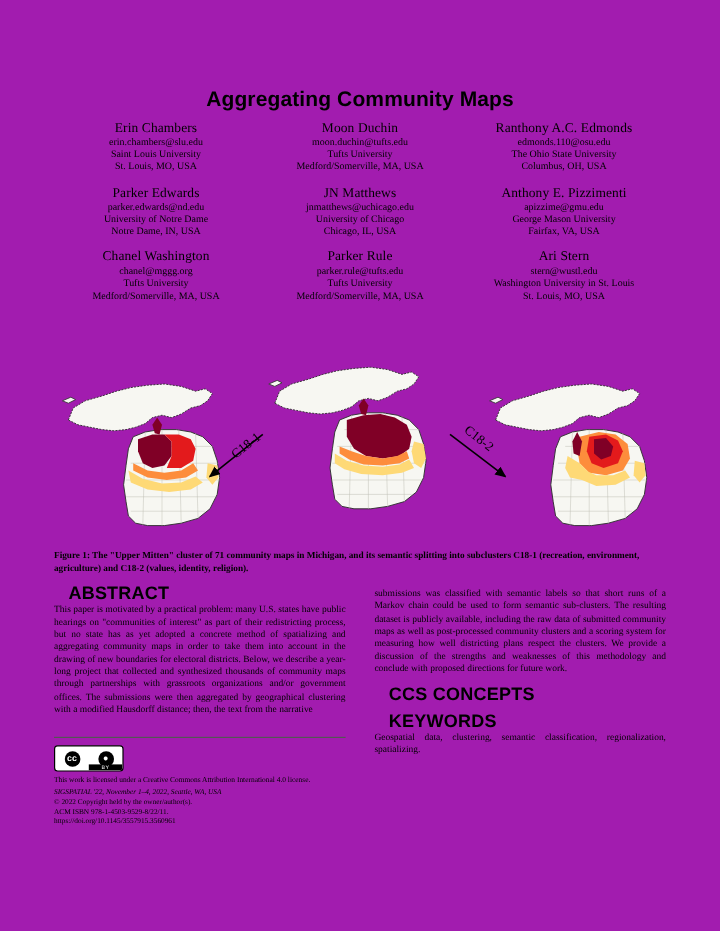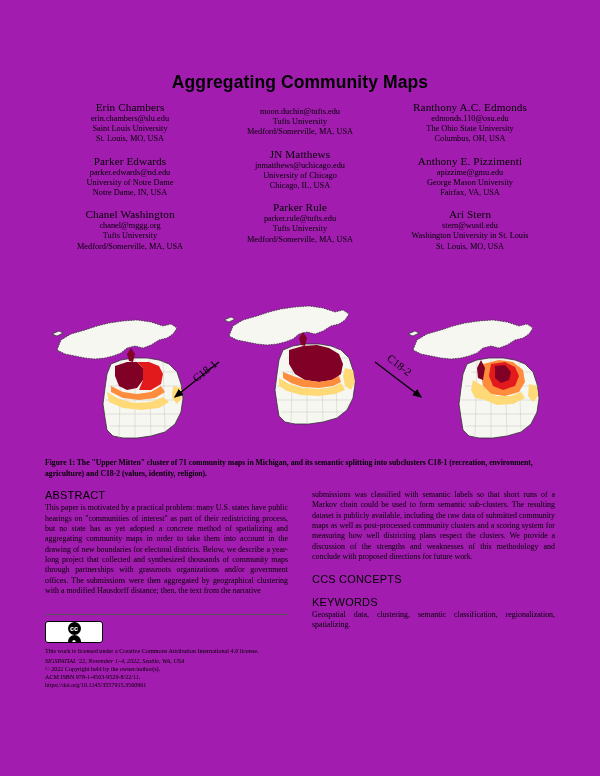--- a/index.html
+++ b/index.html
@@ -37,21 +37,20 @@
   }
 
   
   .authors {
     position: absolute;
     left: 45px;
     top: 100px;
     width: 510px;
     display: flex;
     flex-direction: row;
-    align-items: center;
   }
   .author-col {
     width: 170px;
     display: flex;
     flex-direction: column;
   }
   .author {
     text-align: center;
     margin-bottom: 9px;
   }
@@ -95,24 +94,24 @@
     width: 243px;
     font-size: 7.9px;
     line-height: 10.35px;
     text-align: justify;
   }
   .col-left  { left: 45px; }
   .col-right { left: 312px; }
 
   .sec-head {
     font-family: "Liberation Sans", "DejaVu Sans", sans-serif;
-    font-weight: normal;
-    font-size: 11px;
+    font-weight: bold;
+    font-size: 15px;
     letter-spacing: 0.2px;
-    margin: 0 0 3px 0;
+    margin: 0 0 3px 12px;
   }
   .sec-head.spaced { margin-top: 12px; }
   .body-p { margin: 0 0 6px 0; }
 
   
   .copyright {
     position: absolute;
     left: 45px;
     top: 614px;
     width: 243px;
@@ -123,21 +122,21 @@
     background: #555;
     margin-bottom: 6px;
   }
   .cc-badge {
     width: 56px;
     height: 20px;
     border: 1.4px solid #000;
     border-radius: 3px;
     background: #fff;
     display: flex;
-    flex-direction: column;
+    flex-direction: row;
     overflow: hidden;
     margin-bottom: 4px;
   }
   .cc-badge-left,
   .cc-badge-right {
     flex: 1 1 50%;
     display: flex;
     align-items: center;
     justify-content: center;
     position: relative;
@@ -205,20 +204,21 @@
       <div class="author">
         <div class="author-name">Chanel Washington</div>
         <div class="author-email">chanel@mggg.org</div>
         <div class="author-inst">Tufts University</div>
         <div class="author-loc">Medford/Somerville, MA, USA</div>
       </div>
     </div>
 
     <div class="author-col">
       <div class="author">
+        <div class="author-name">Moon Duchin</div>
         <div class="author-email">moon.duchin@tufts.edu</div>
         <div class="author-inst">Tufts University</div>
         <div class="author-loc">Medford/Somerville, MA, USA</div>
       </div>
       <div class="author">
         <div class="author-name">JN Matthews</div>
         <div class="author-email">jnmatthews@uchicago.edu</div>
         <div class="author-inst">University of Chicago</div>
         <div class="author-loc">Chicago, IL, USA</div>
       </div>

